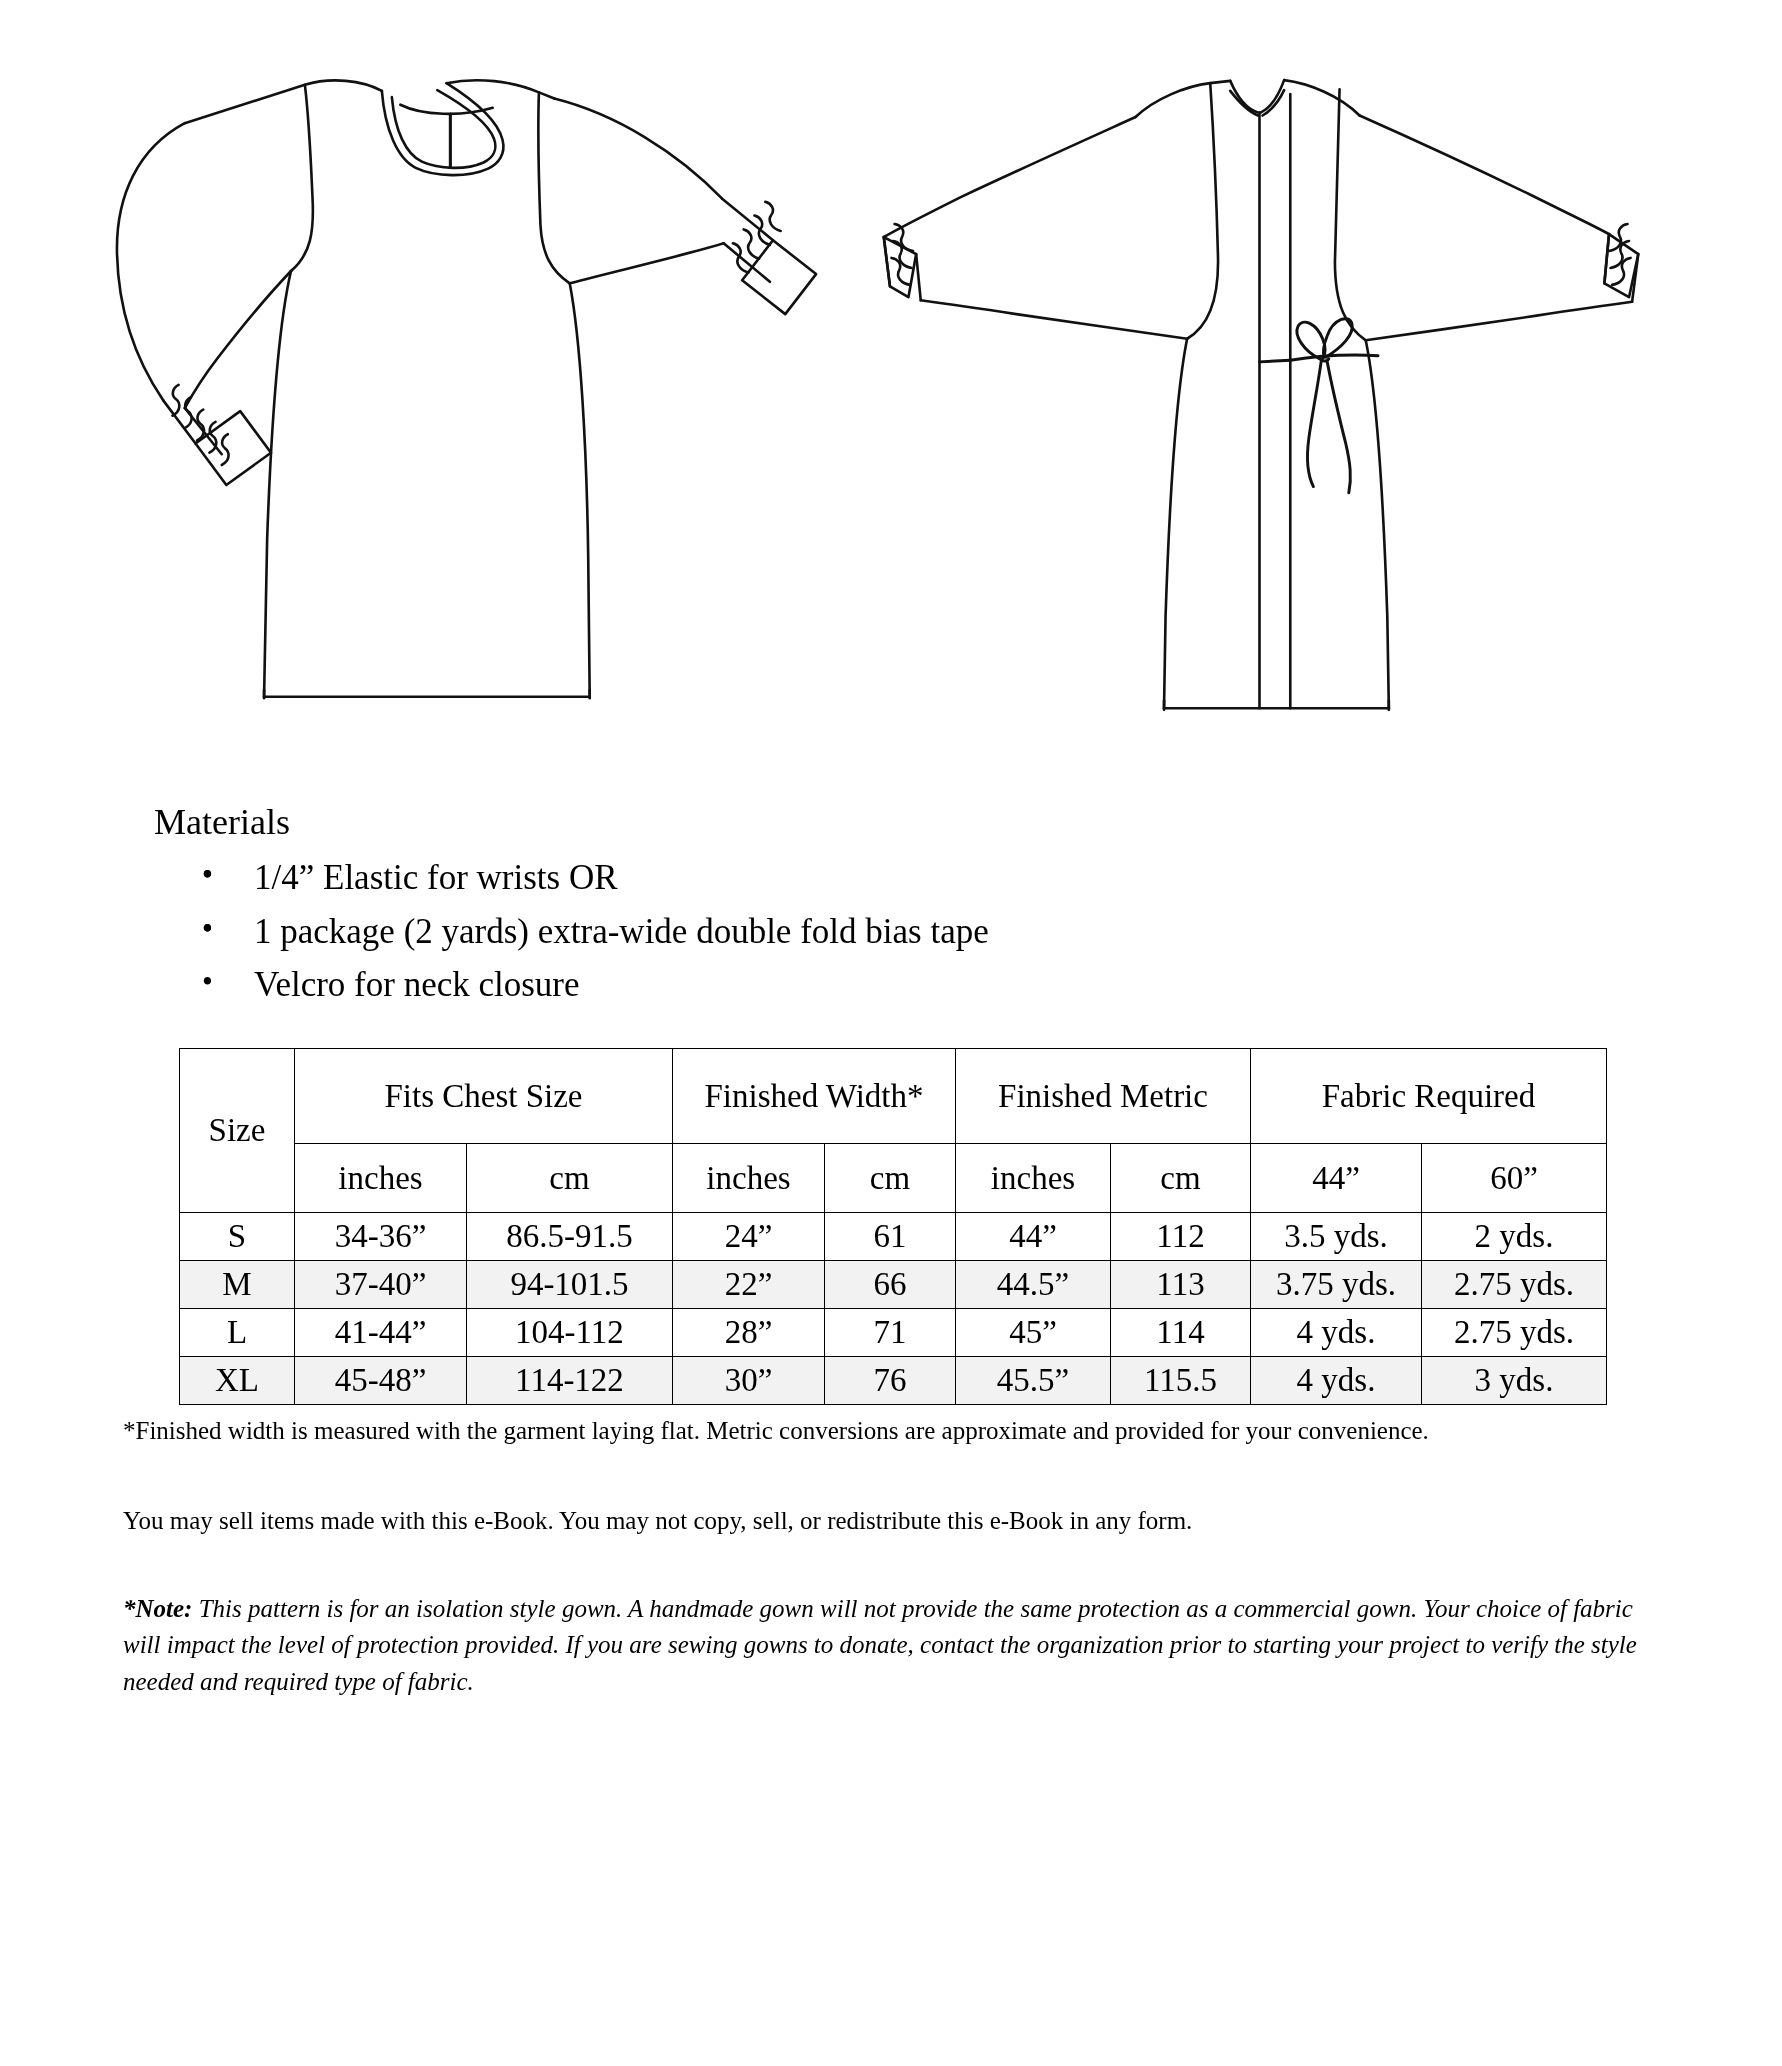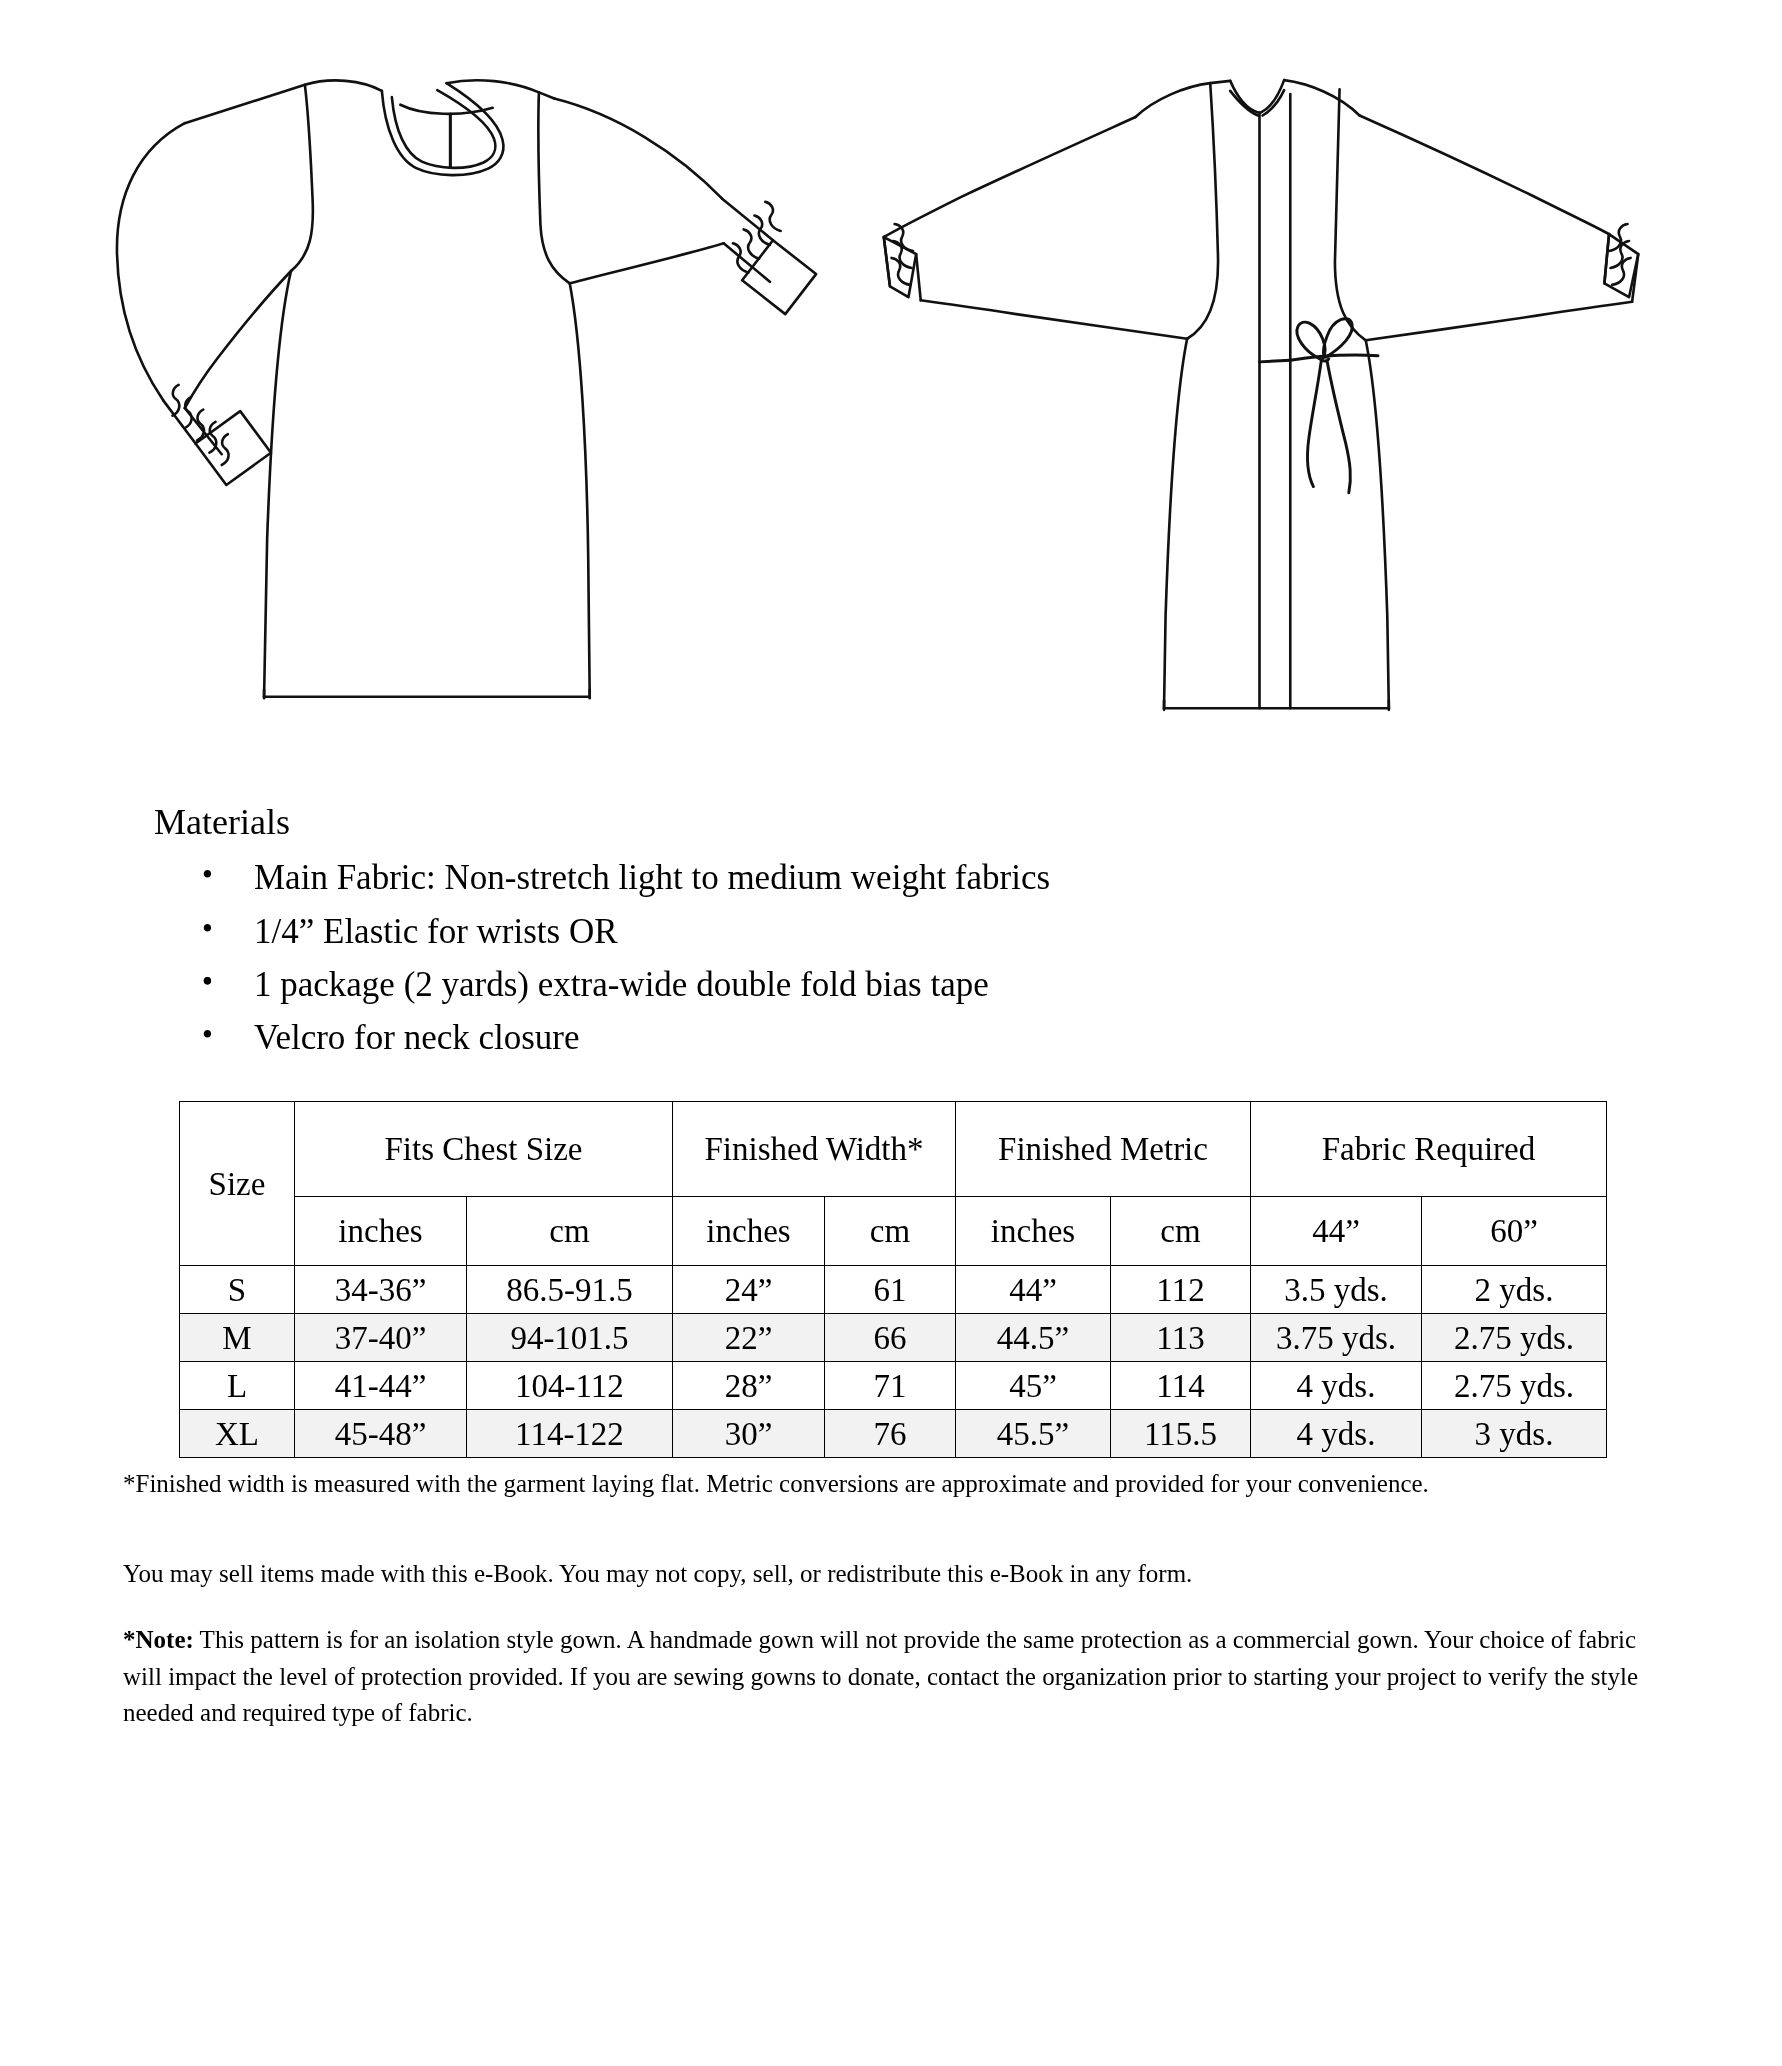--- a/index.html
+++ b/index.html
@@ -105,21 +105,21 @@
   
   .para {
     margin: 0;
     padding: 0 123px 0 123px;
     font-size: 25px;
     line-height: 1.45;
     text-align: left;
   }
   .para.footnote { margin-top: 7.7px; }
   .para.license  { margin-top: 54px; }
-  .para.note     { margin-top: 30px; }
+  .para.note     { margin-top: 52px; font-style: italic; }
   .para b { font-weight: bold; }
 </style>
 </head>
 <body>
 
 <div id="illustrations">
   <svg width="1783" height="793" viewBox="0 0 2316 1030" xmlns="http://www.w3.org/2000/svg">
     <g fill="none" stroke="#111111" stroke-width="3.4" stroke-linecap="round" stroke-linejoin="round">
 
       <g>
@@ -264,21 +264,20 @@
   </svg>
 </div>
 
 <div id="content">
 
   <h2 class="materials-heading">Materials</h2>
 
   <ul class="materials-list">
     <li>
       <span class="bullet">•</span>
-      <span>Main Fabric: Non-stretch light to medium weight fabrics</span>
     </li>
     <li>
       <span class="bullet">•</span>
       <span>1/4” Elastic for wrists OR</span>
     </li>
     <li>
       <span class="bullet">•</span>
     </li>
     <li>
       <span class="bullet">•</span>

